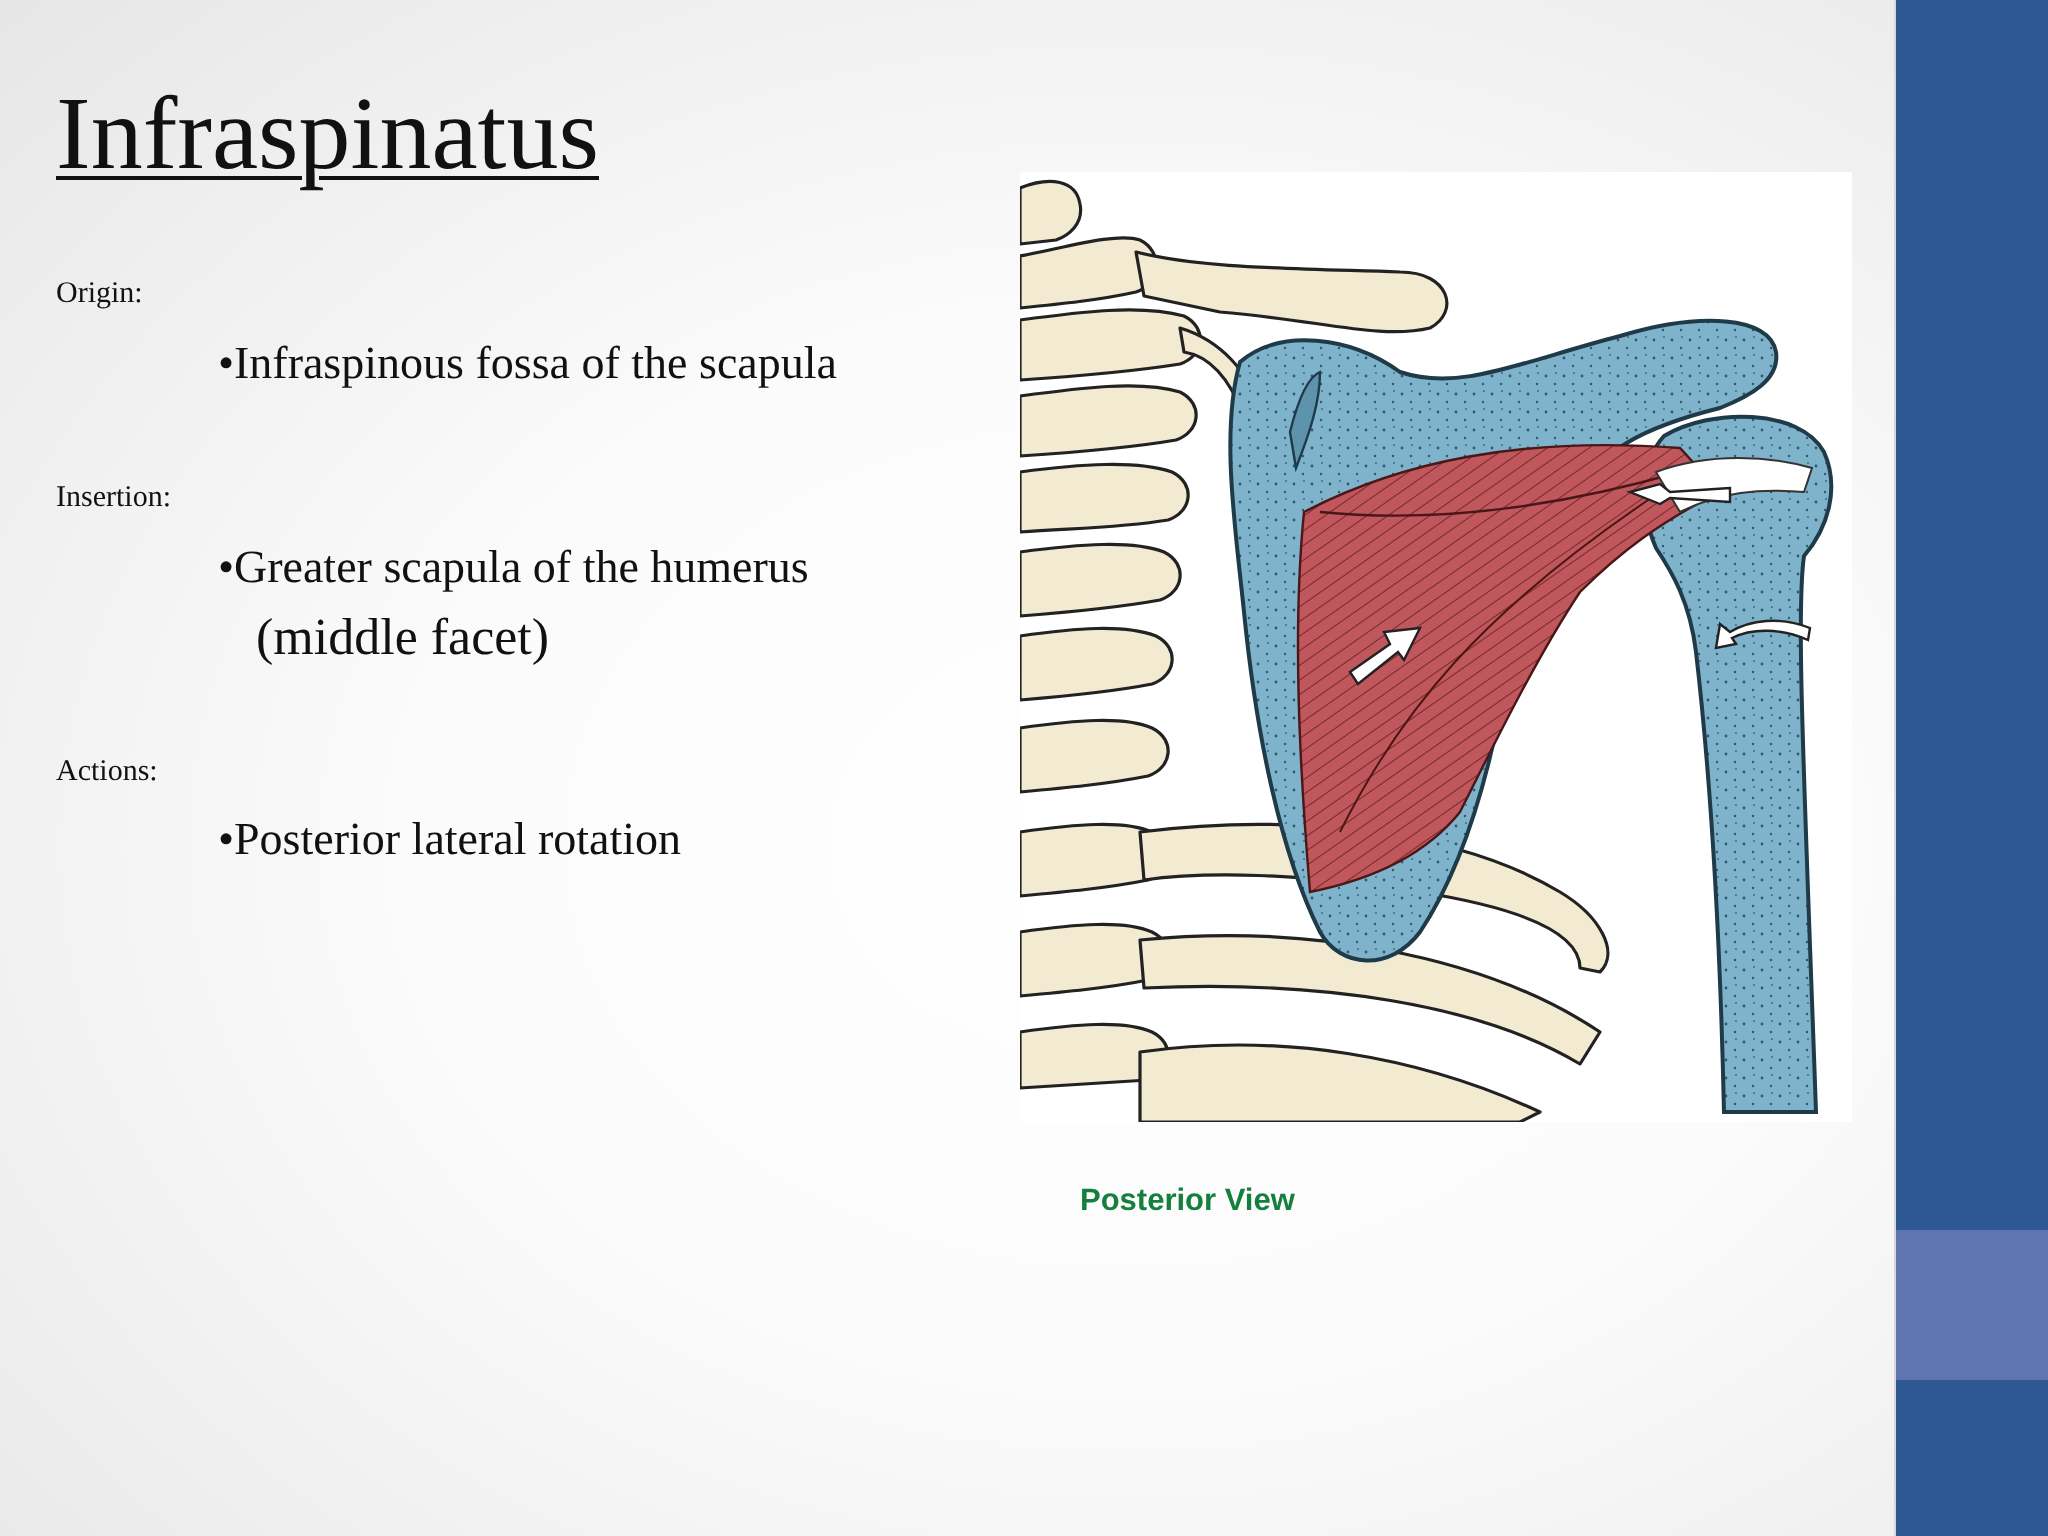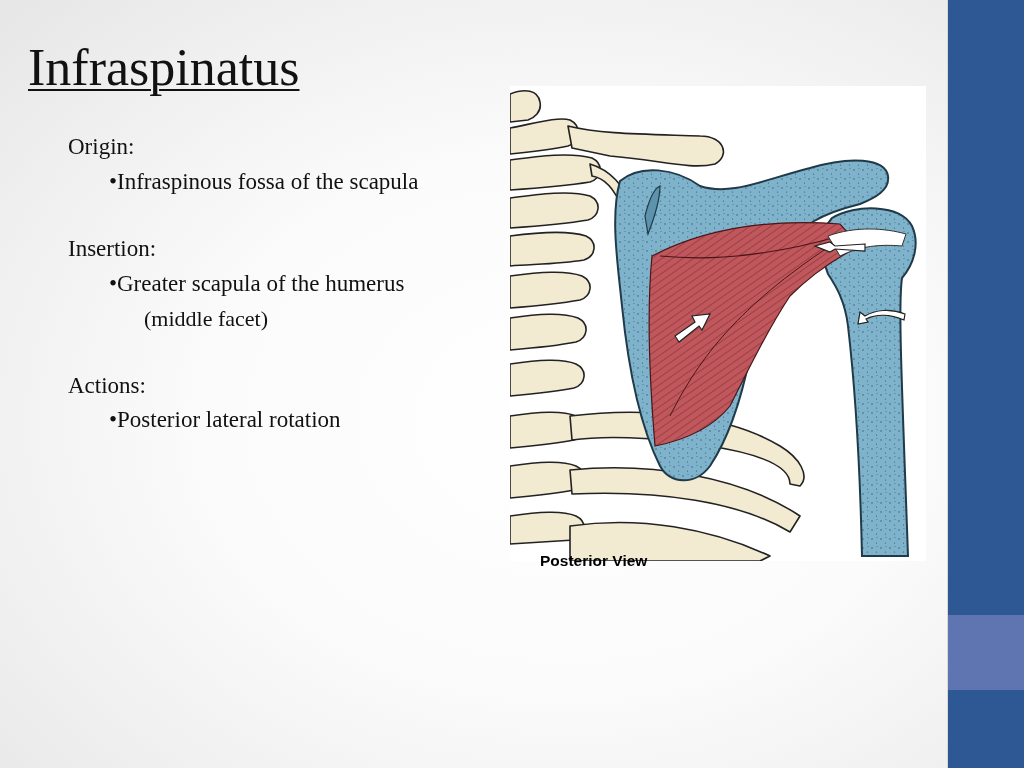--- a/index.html
+++ b/index.html
@@ -18,37 +18,37 @@
     position:absolute; left:0; top:615px; width:77px; height:75px;
     background:#5f75b2;
   }
   .content { position:absolute; left:28px; top:0; width:480px; }
   .title {
     position:absolute; top:44px; left:0;
     font-size:52px; text-decoration:underline; text-underline-offset:4px;
     text-decoration-thickness:2px; white-space:nowrap; line-height:48px;
   }
   .section-label {
-    position:absolute; left:0; font-size:23px; line-height:28px; white-space:nowrap;margin-left:40px;
+    position:absolute; left:0; font-size:15px; line-height:28px; white-space:nowrap;
   }
   .bullet-row {
     position:absolute; left:48px; font-size:23px; line-height:28px; white-space:nowrap;text-align:right;
   }
   .bullet-row .dot { display:inline-block; width:41px; }
   .cont-line {
-    position:absolute; left:100px; font-size:22px; line-height:28px; white-space:nowrap;margin-left:16px;
+    position:absolute; left:100px; font-size:26px; line-height:28px; white-space:nowrap;
   }
   .figure {
     position:absolute; left:510px; top:86px; width:416px; height:475px;
     background:#ffffff; overflow:hidden;
   }
   .caption {
-    position:absolute; left:540px; top:552px;
+    position:absolute; left:540px; top:592px;
     font-family: "Liberation Sans", "DejaVu Sans", sans-serif;
-    font-weight:bold; font-size:15.5px; color:#000000; white-space:nowrap;
+    font-weight:bold; font-size:15.5px; color:#15803d; white-space:nowrap;
   }
 </style>
 </head>
 <body>
 
 <div class="content">
   <div class="title">Infraspinatus</div>
 
   <div class="section-label" style="top:133px">Origin:</div>
   <div class="bullet-row" style="top:168px">

